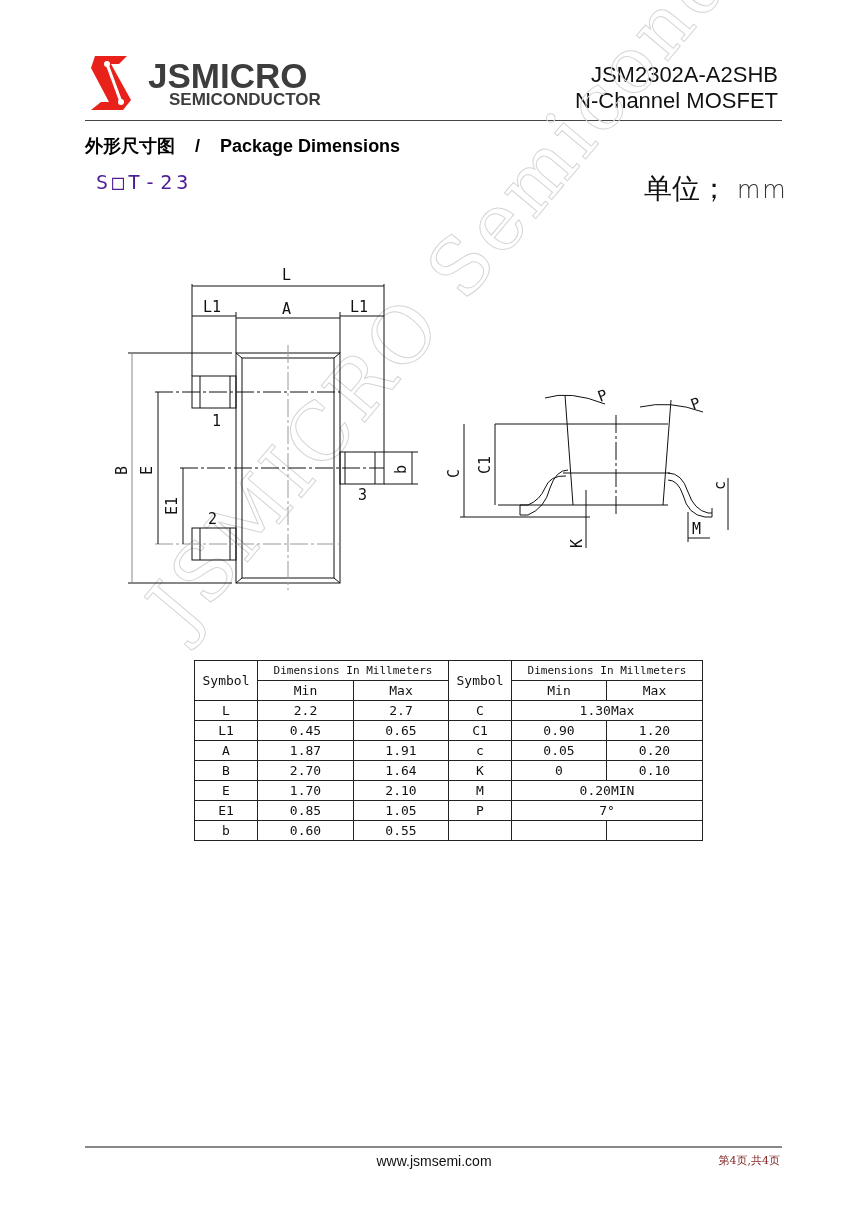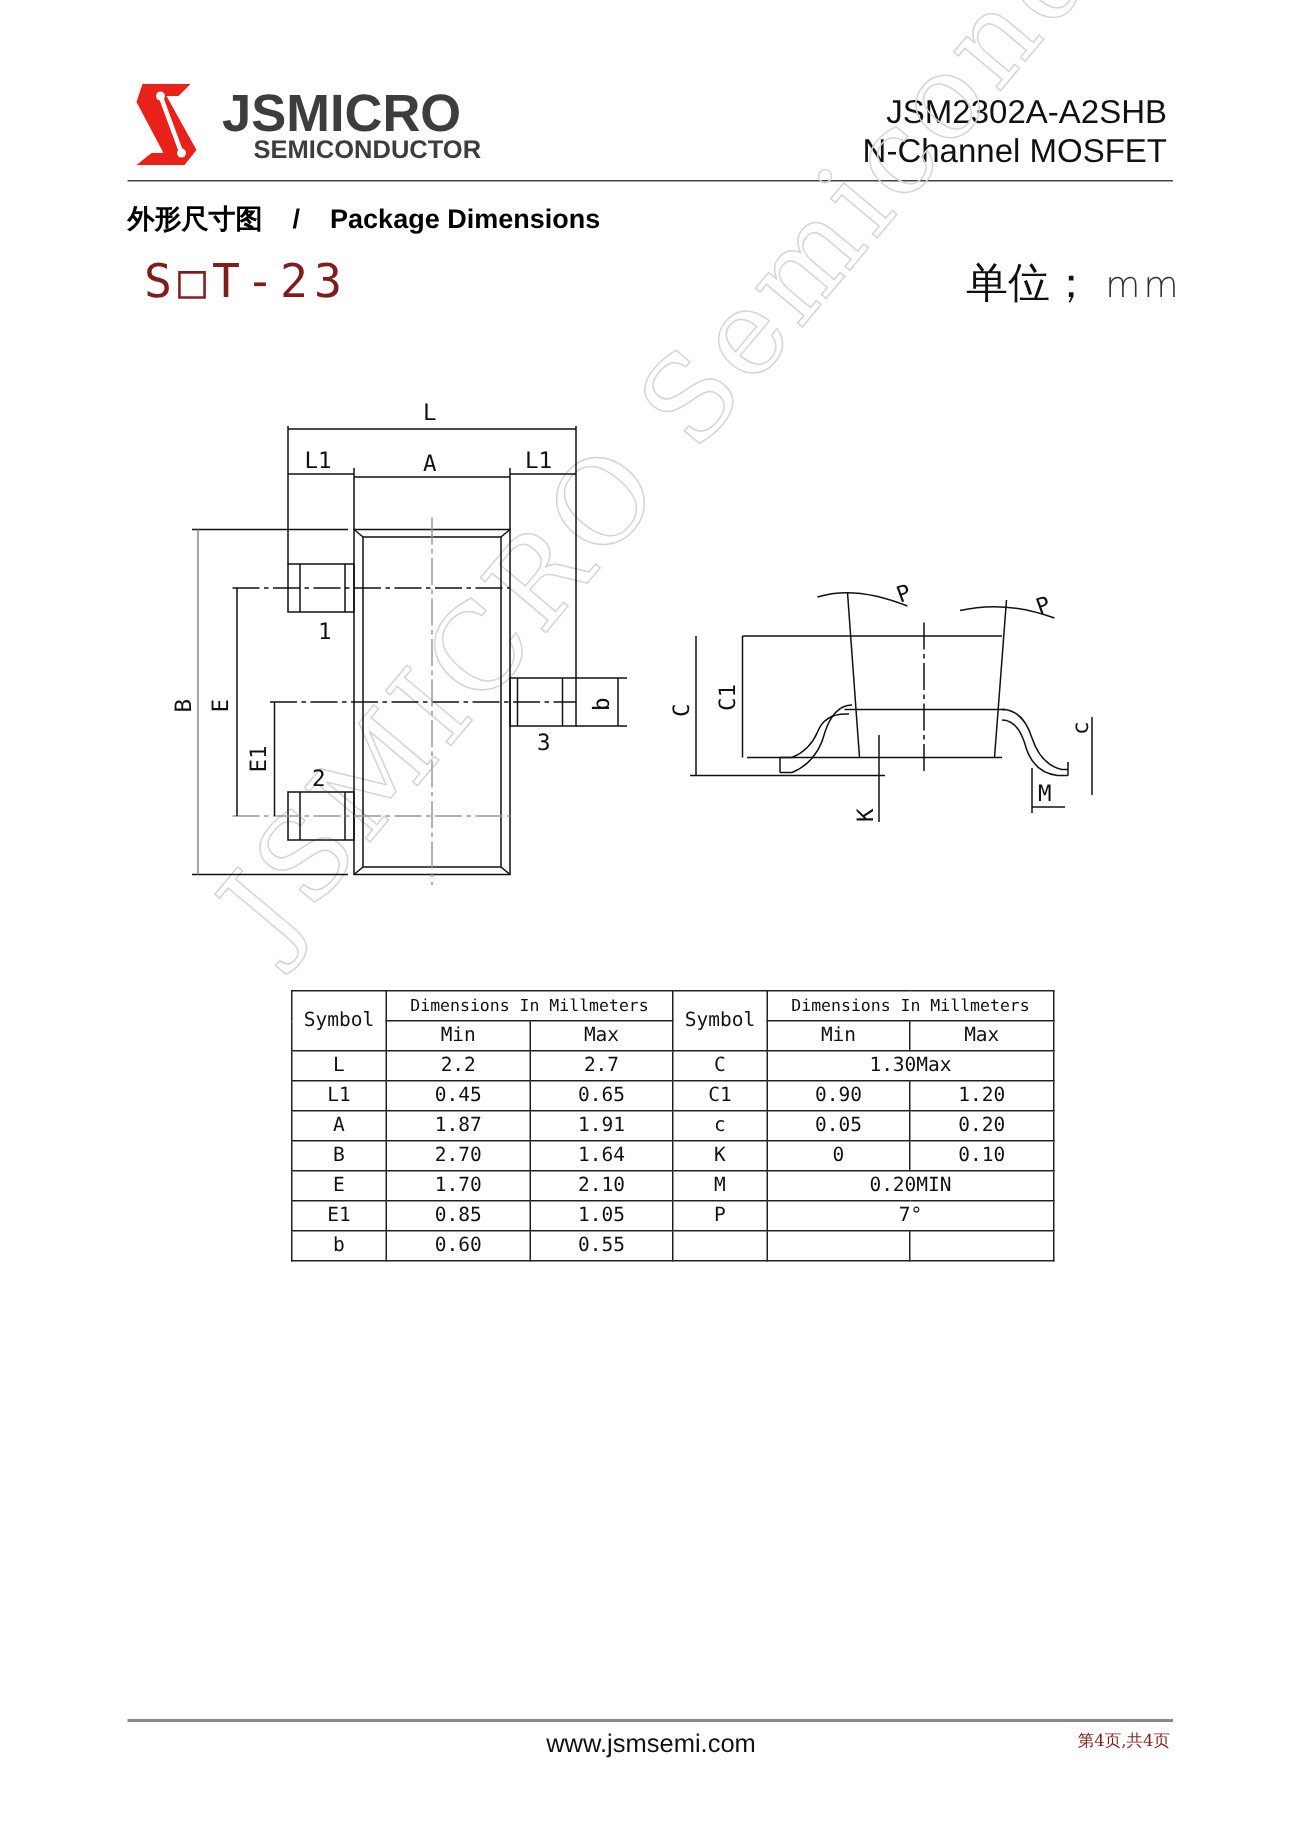--- a/index.html
+++ b/index.html
@@ -6,29 +6,29 @@
   body{width:868px;height:1228px;position:relative;overflow:hidden;font-family:"Liberation Sans",sans-serif;color:#000;}
   .abs{position:absolute;}
   .logo-mark{left:89px;top:54px;width:48px;height:58px;}
   .logo-brand{left:148px;top:58px;font-size:35px;font-weight:bold;color:#3d3d3d;letter-spacing:0px;line-height:35px;font-family:"Liberation Sans",sans-serif;}
   .logo-sub{left:149px;top:91px;font-size:17px;font-weight:bold;color:#3d3d3d;line-height:18px;margin-left:20px;}
   .part-no{right:90px;top:62px;font-size:22px;text-align:left;line-height:26px;color:#111;}
   .part-type{right:90px;top:88px;font-size:22px;text-align:center;line-height:26px;color:#111;}
   .rule-top{left:85px;top:120px;width:697px;height:1px;background:#444;}
   .section-title{left:85px;top:134px;font-size:18px;font-weight:bold;}
   .section-title span{margin-right:0px;}
-  .pkg-name{left:96px;top:170px;font-size:31px;font-family:"DejaVu Sans Mono",monospace;letter-spacing:4px;font-weight:200;color:#7f1d1d;}
+  .pkg-name{left:96px;top:170px;font-size:20px;font-family:"DejaVu Sans Mono",monospace;letter-spacing:4px;font-weight:200;color:#4c1d95;}
   .unit{left:632px;top:170px;font-size:28px;font-family:"DejaVu Serif",serif;color:#111;margin-left:12px;}
   .unit .mm{font-family:"DejaVu Sans",sans-serif;font-weight:200;font-size:24px;letter-spacing:2px;color:#333;}
   svg text{font-family:"DejaVu Sans Mono",monospace;}
   .tbl{left:194px;top:660px;border-collapse:collapse;font-family:"DejaVu Sans Mono",monospace;font-size:13px;color:#111;}
   .tbl td{border:1px solid #222;text-align:center;padding:0;height:19px;line-height:19px;}
   .watermark{left:130px;top:590px;font-size:78px;font-family:"DejaVu Serif",serif;color:rgba(0,0,0,0);-webkit-text-stroke:1px #d5d5d5;transform:rotate(-50deg);transform-origin:left top;white-space:nowrap;letter-spacing:4px;}
   .rule-bottom{left:85px;top:1146px;width:697px;height:2px;background:#888;}
-  .footer-url{left:0;width:868px;text-align:center;top:1153px;font-size:17px;color:#111;}
+  .footer-url{left:0;width:868px;text-align:center;top:1153px;font-size:14px;color:#111;}
   .footer-page{right:88px;top:1153px;font-size:11px;font-family:"DejaVu Serif",serif;color:#7f1d1d;}
 </style>
 </head>
 <body>
 
 <svg class="abs logo-mark" viewBox="0 0 48 58">
   <polygon points="6,2 38,2 30,10 22,10 42,46 34,56 2,56 12,48 20,48 2,14" fill="#e8221a"></polygon>
   <line x1="18" y1="10" x2="32" y2="48" stroke="#fff" stroke-width="3"></line>
   <circle cx="18" cy="10" r="3" fill="#fff"></circle>
   <circle cx="32" cy="48" r="3" fill="#fff"></circle>

